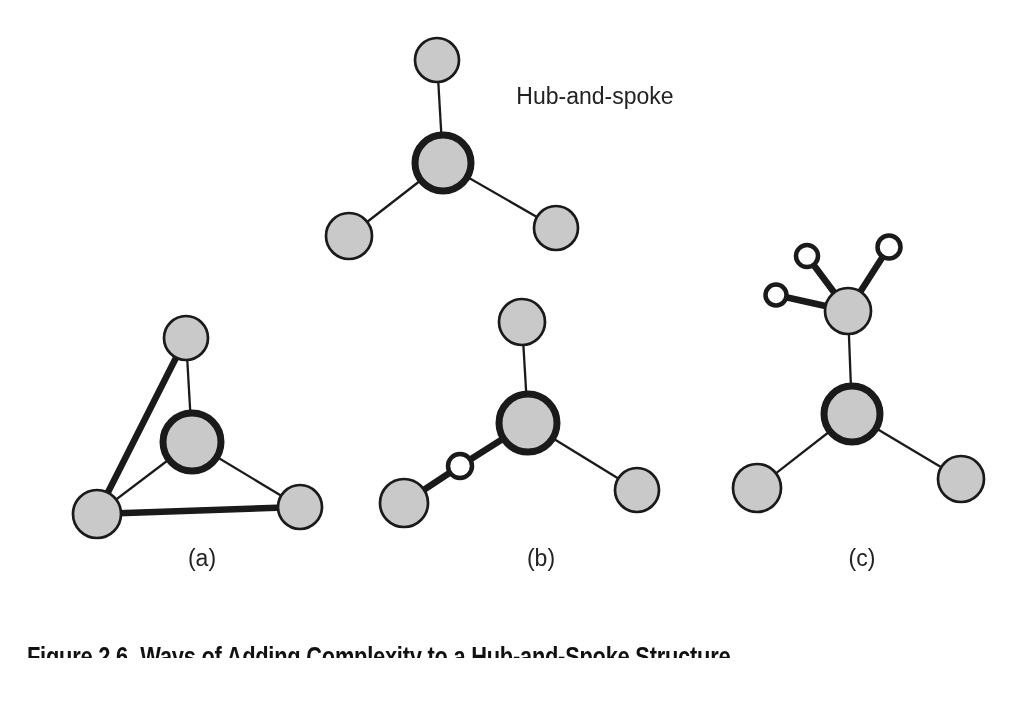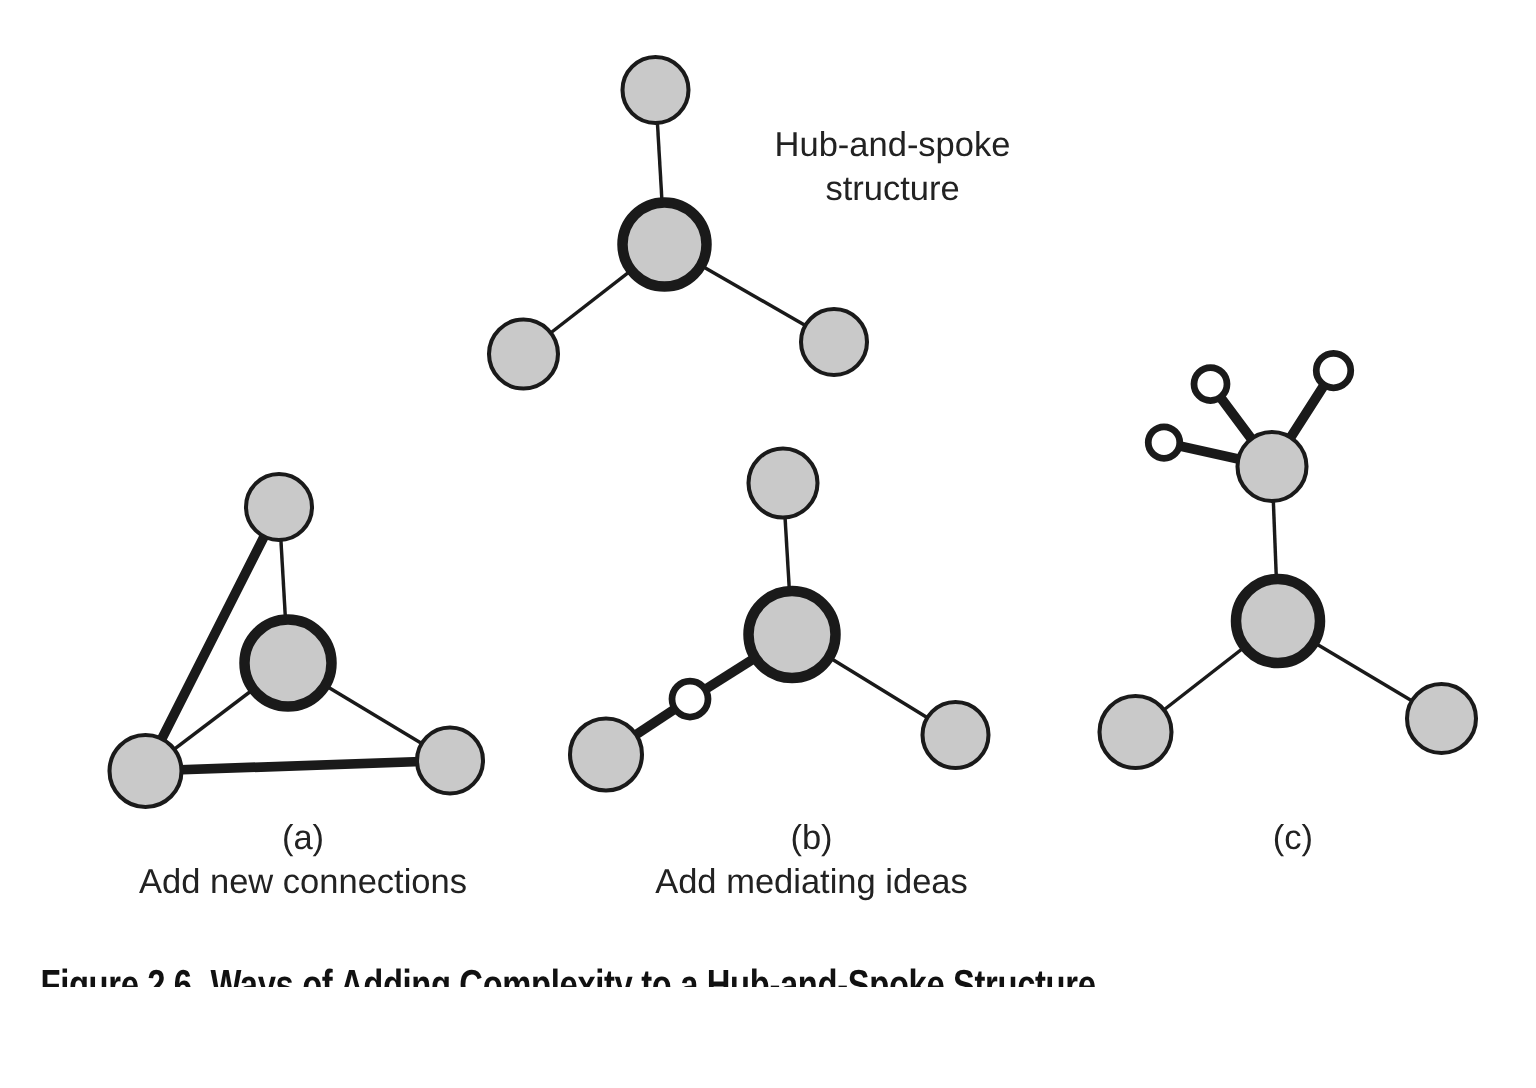--- a/index.html
+++ b/index.html
@@ -120,31 +120,28 @@
         <circle cx="776" cy="295" r="10.5" class="node new-idea"></circle>
         <circle cx="807" cy="256" r="11" class="node new-idea"></circle>
         <circle cx="889" cy="247" r="11.5" class="node new-idea"></circle>
         <circle cx="757" cy="488" r="24" class="node idea"></circle>
         <circle cx="961" cy="479" r="23" class="node idea"></circle>
       </g>
     </svg>
 
   <div class="label hub-label">
     <span>Hub-and-spoke</span>
-    <span>structure</span>
   </div>
 
   <div class="label panel-label panel-label-a">
     <span>(a)</span>
-    <span>Add new connections</span>
   </div>
 
   <div class="label panel-label panel-label-b">
     <span>(b)</span>
-    <span>Add mediating ideas</span>
   </div>
 
   <div class="label panel-label panel-label-c">
     <span>(c)</span>
   </div>
 
   <div class="figure-caption">
     <span class="caption-label">Figure 2.6</span><span>Ways of Adding Complexity to a Hub-and-Spoke Structure</span>
   </div>
 

